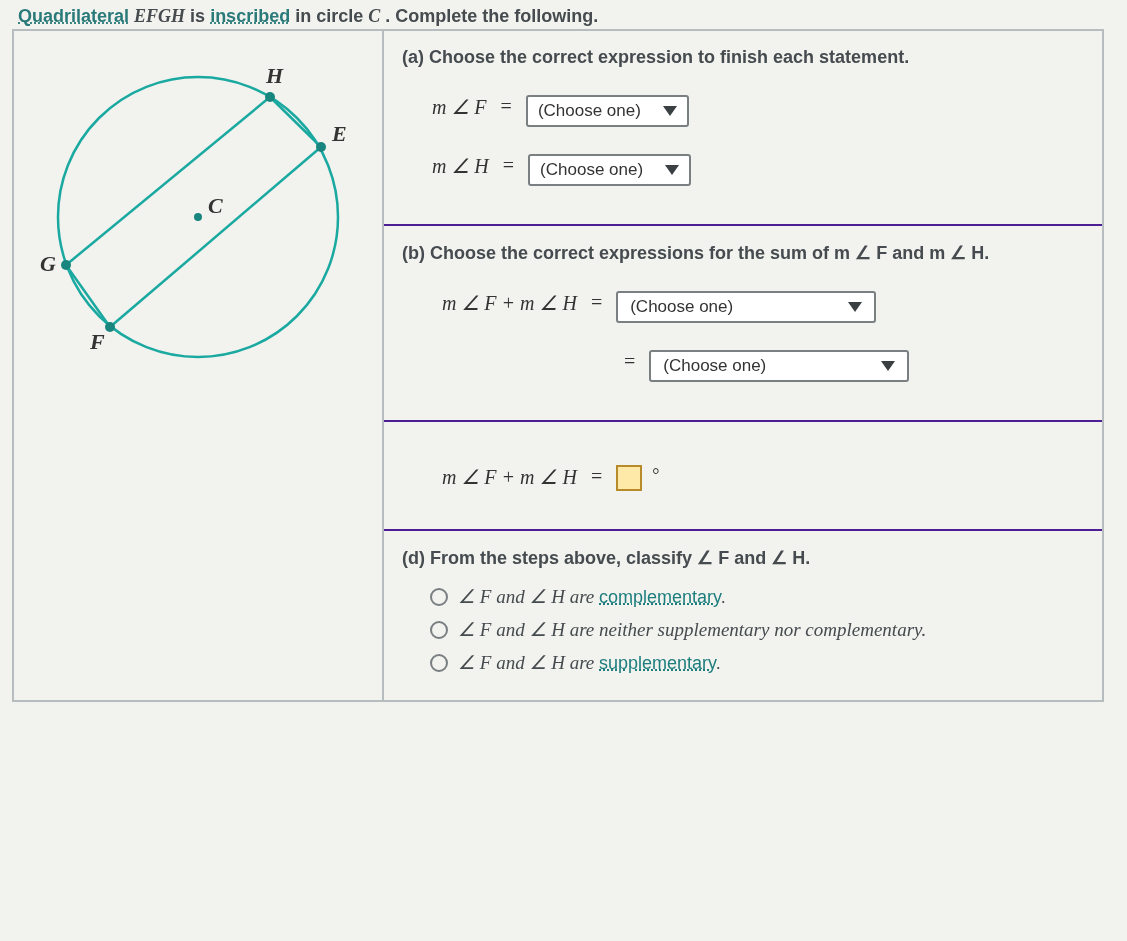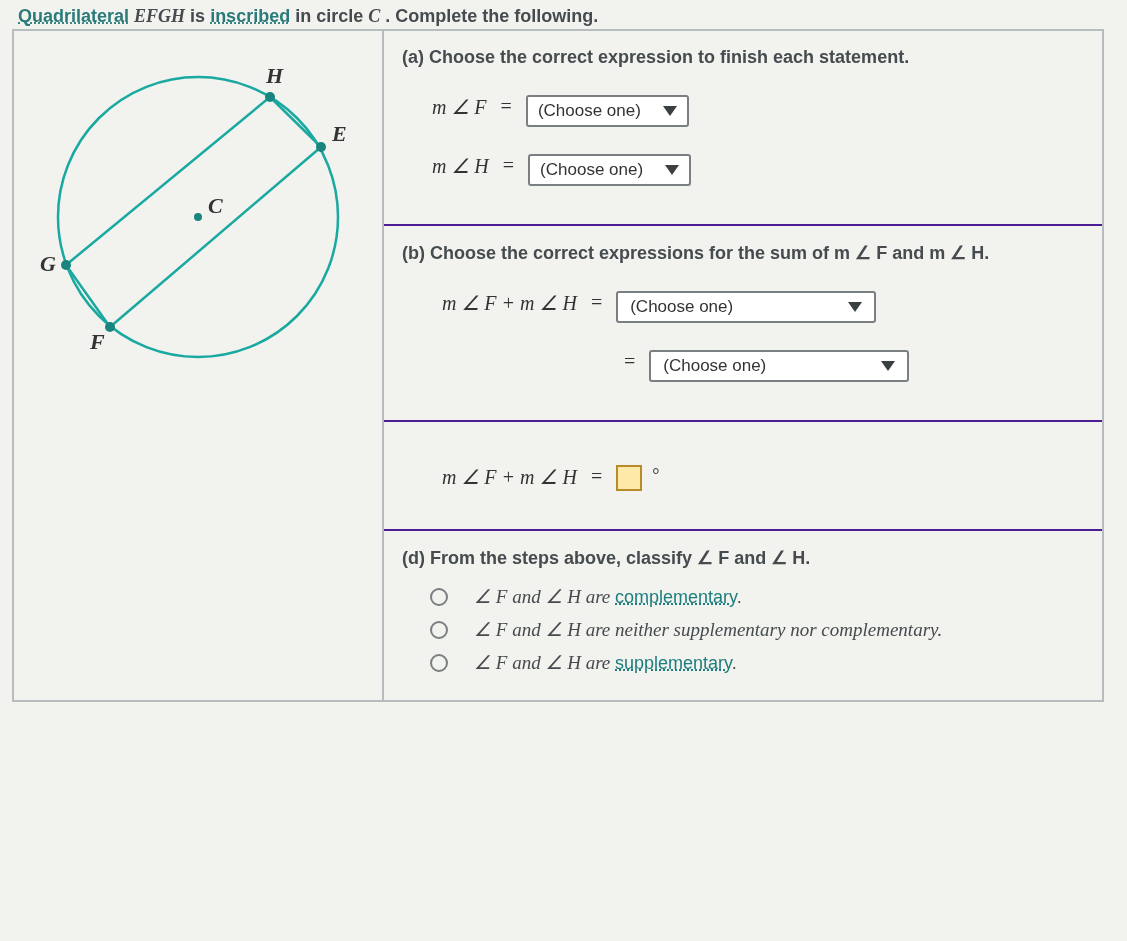--- a/index.html
+++ b/index.html
@@ -51,21 +51,21 @@
   .dropdown.wide { min-width: 260px; justify-content: space-between; padding: 4px 12px; }
   .tri-down { display:inline-block; width:0; height:0; border-left:7px solid transparent; border-right:7px solid transparent; border-top:10px solid #3a3f42; }
 
   .blank-box {
     display:inline-block; width:26px; height:26px;
     border:2px solid #b88b2a; background:#ffe9a8;
     vertical-align:middle;
   }
   .deg-sup { font: 18px 'Times New Roman', serif; vertical-align: super; margin-left:2px; }
 
-  .radio-row { display:flex; align-items:center; gap:26px; margin: 10px 0 4px 28px; font-size:18px; color:#454b4f; }
+  .radio-row { display:flex; align-items:center; gap:10px; margin: 10px 0 4px 28px; font-size:18px; color:#454b4f; }
   .radio-circle { width:18px; height:18px; border:2px solid #7a7f82; border-radius:50%; display:inline-block; flex-shrink:0; cursor:pointer; }
   .vocab { color:#1d7e7e; text-decoration: underline dotted; }
   .srlabel { font: italic 19px 'Times New Roman', serif; }
 
   .sum-row { margin-left: 40px; }
 </style>
 </head>
 <body>
 
 <div class="intro">

